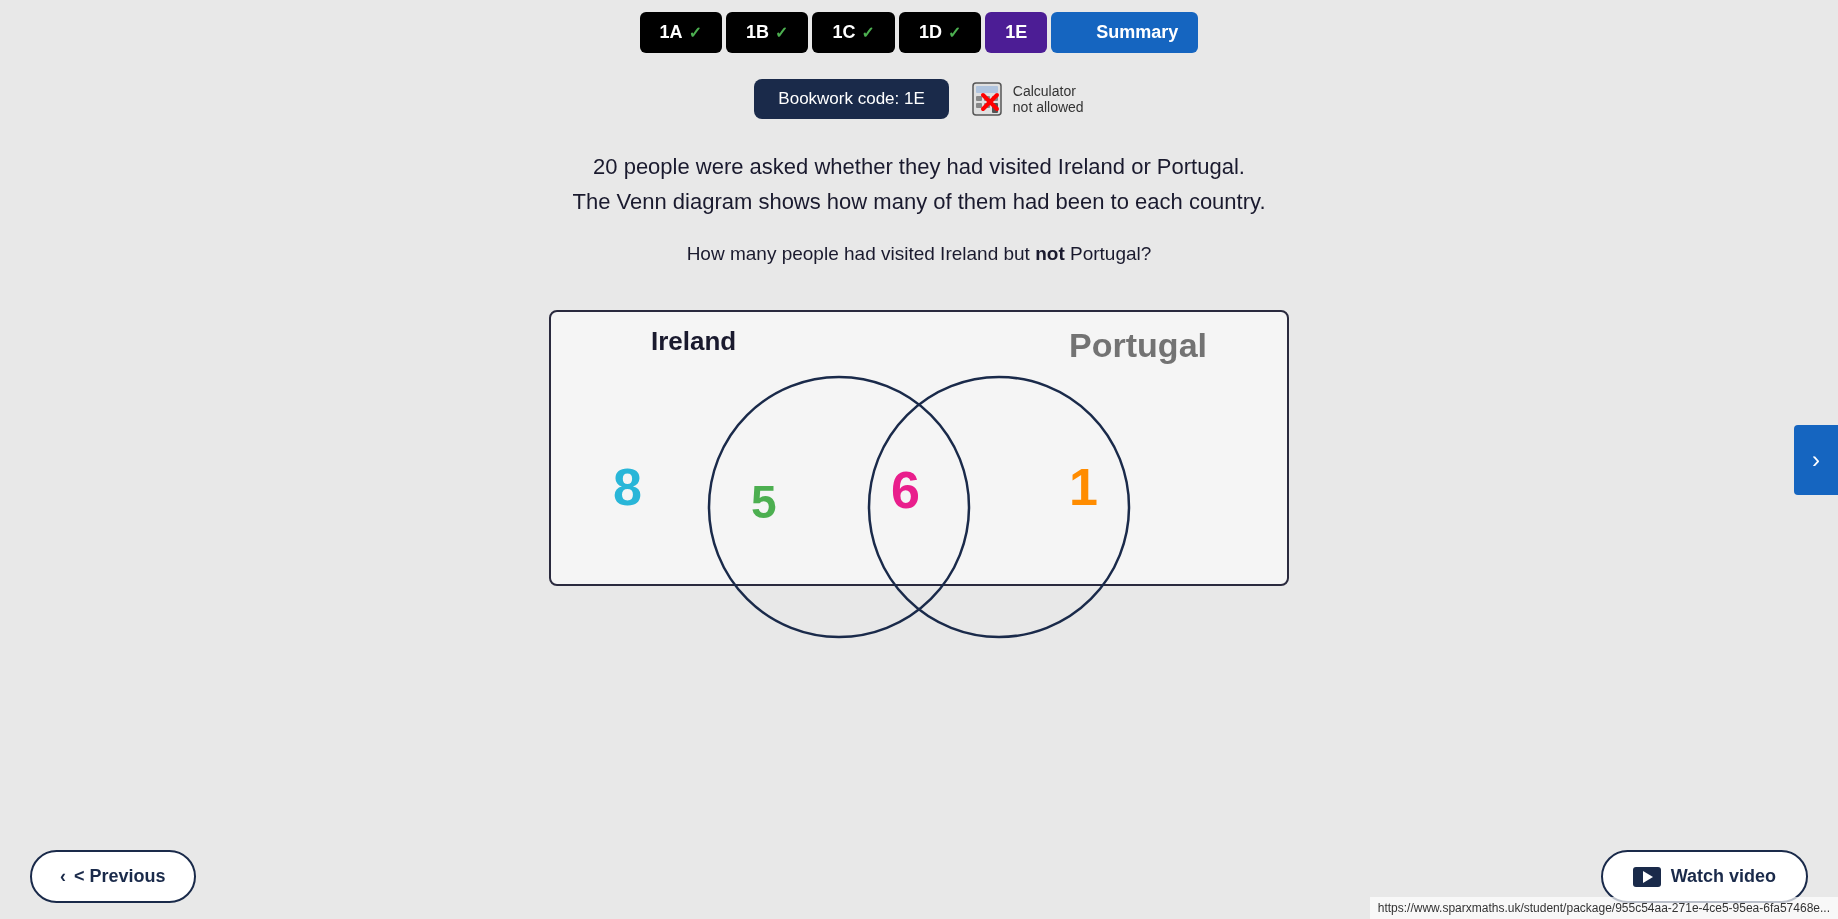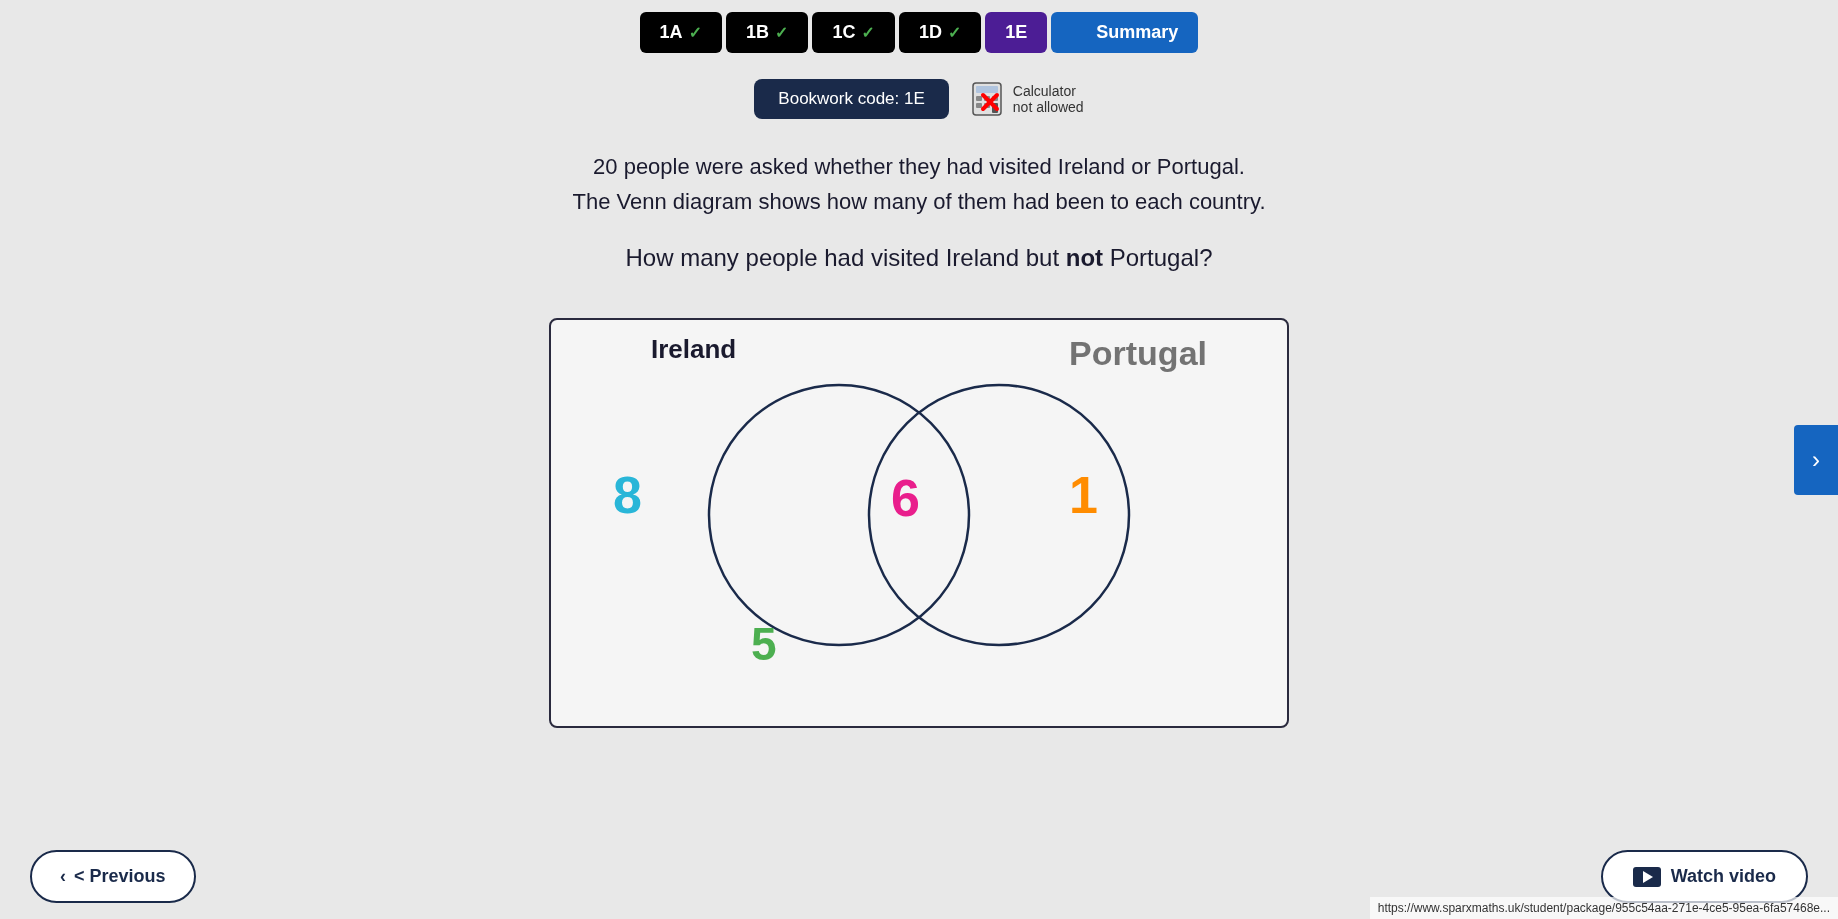--- a/index.html
+++ b/index.html
@@ -96,36 +96,36 @@
       text-align: center;
       font-size: 22px;
       color: #1a1a2e;
       line-height: 1.6;
       margin: 10px auto 40px auto;
       max-width: 900px;
     }
 
     .question-text .sub-question {
       margin-top: 20px;
-      font-size: 24px;
+      font-size: 19px;
     }
 
     .question-text strong {
       font-weight: 900;
     }
 
     
     .venn-container {
       margin: 0 auto;
       width: 740px;
       border: 2.5px solid #2a2a3e;
       border-radius: 8px;
       background: #f5f5f5;
       position: relative;
-      height: 410px;
+      height: 276px;
       padding: 10px;
     }
 
     .venn-label-ireland {
       position: absolute;
       top: 14px;
       left: 100px;
       font-size: 26px;
       font-weight: 800;
       color: #1a1a2e;

